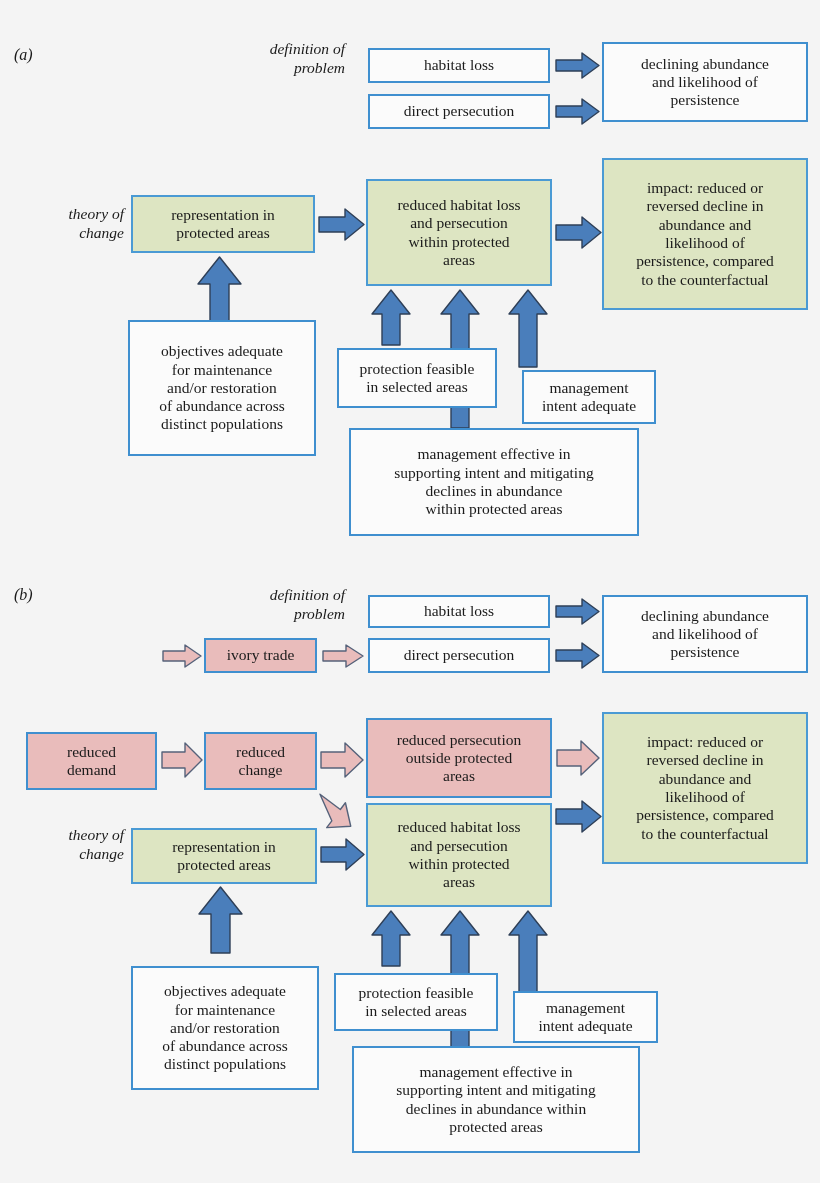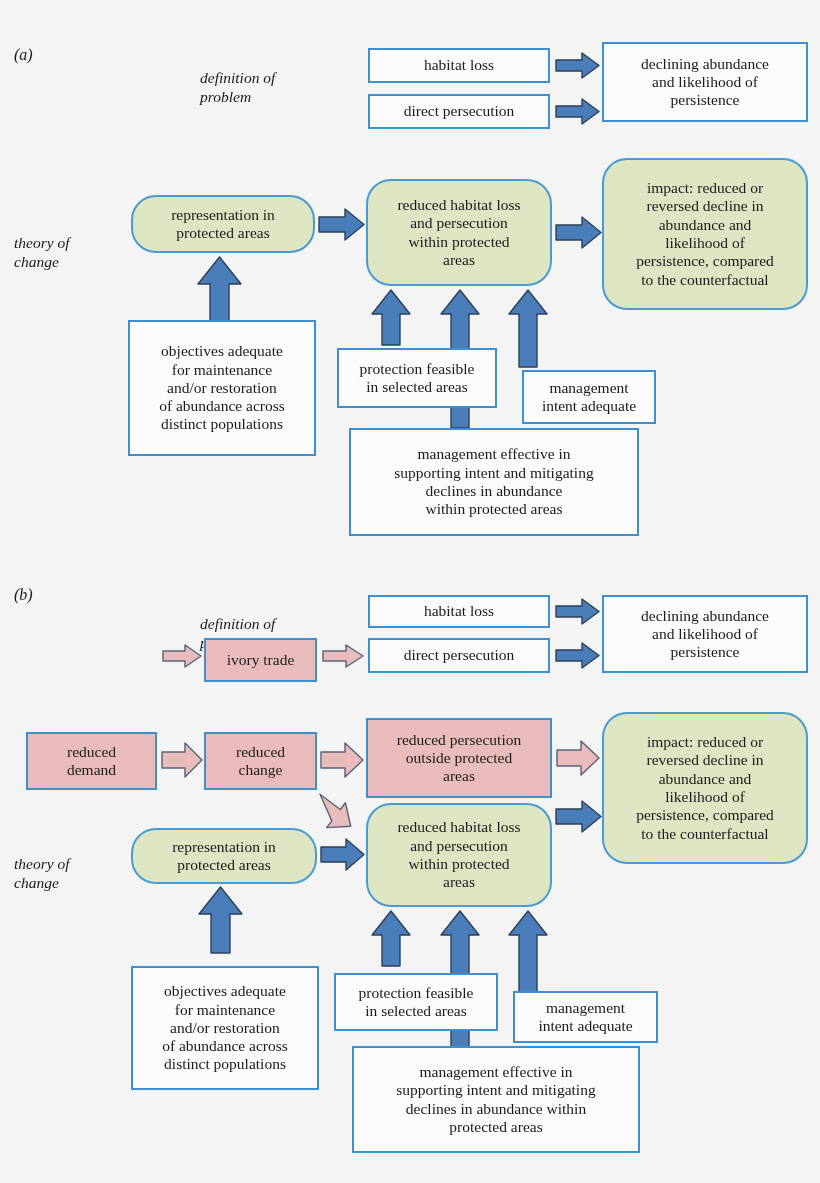--- a/index.html
+++ b/index.html
@@ -28,35 +28,34 @@
     border: 2px solid #3f8fcf;
     display: flex;
     align-items: center;
     justify-content: center;
     text-align: center;
     line-height: 1.18;
     font-size: 15.5px;
     padding: 2px 0;
     background: #ffffff;
   }
-  .box.green  { background: #dde5c2; border-color: #4a9ad4; border-radius: 25px; }
+  .box.green  { background: #dde5c2; border-color: #4a9ad4; }
   .box.pink   { background: #e9bcbb; border-color: #3f8fcf; }
   .box.white  { background: #fbfbfb; }
   .panel-label {
     position: absolute;
     font-style: italic;
     font-size: 16px;
   }
   .side-label {
     position: absolute;
     font-style: italic;
     font-size: 15.5px;
-    text-align: left;
+    text-align: right;
     line-height: 1.2;
-    margin-top: 29px;
   }
   .arrow {
     position: absolute;
   }
   .arrow svg { display: block; overflow: visible; }
   .txt { display: block; }
 </style>
 </head>
 <body>
 
@@ -186,21 +185,21 @@
     <span class="txt">definition of</span>
     <span class="txt">problem</span>
   </div>
 
   <div class="side-label" style="left:14px; top:826px; width:110px;">
     <span class="txt">theory of</span>
     <span class="txt">change</span>
   </div>
 
 
-  <div class="box pink" style="left:204px; top:638px; width:113px; height:44px;">
+  <div class="box pink" style="left:204px; top:638px; width:113px; height:35px;">
     <span>ivory trade</span>
   </div>
 
   <div class="box white" style="left:368px; top:595px; width:182px; height:33px;">
     <span>habitat loss</span>
   </div>
 
   <div class="box white" style="left:368px; top:638px; width:182px; height:35px;">
     <span>direct persecution</span>
   </div>

